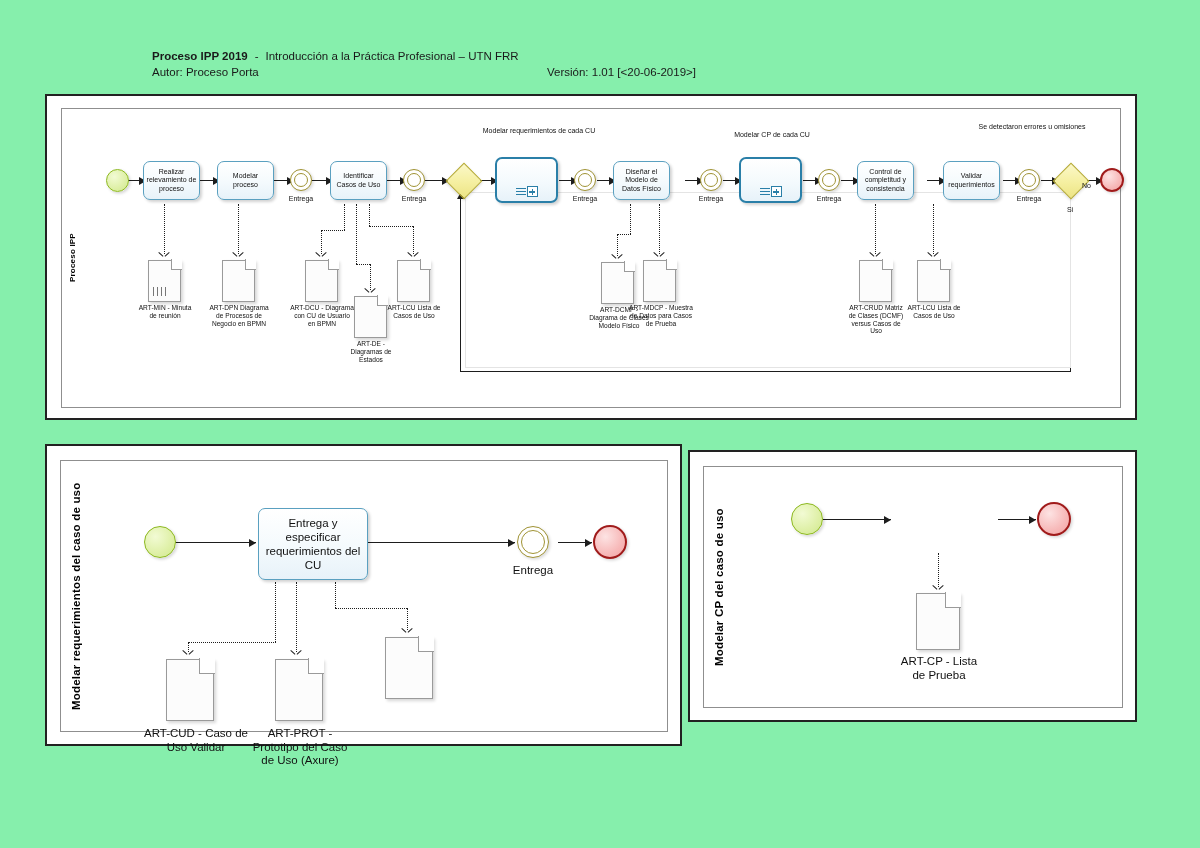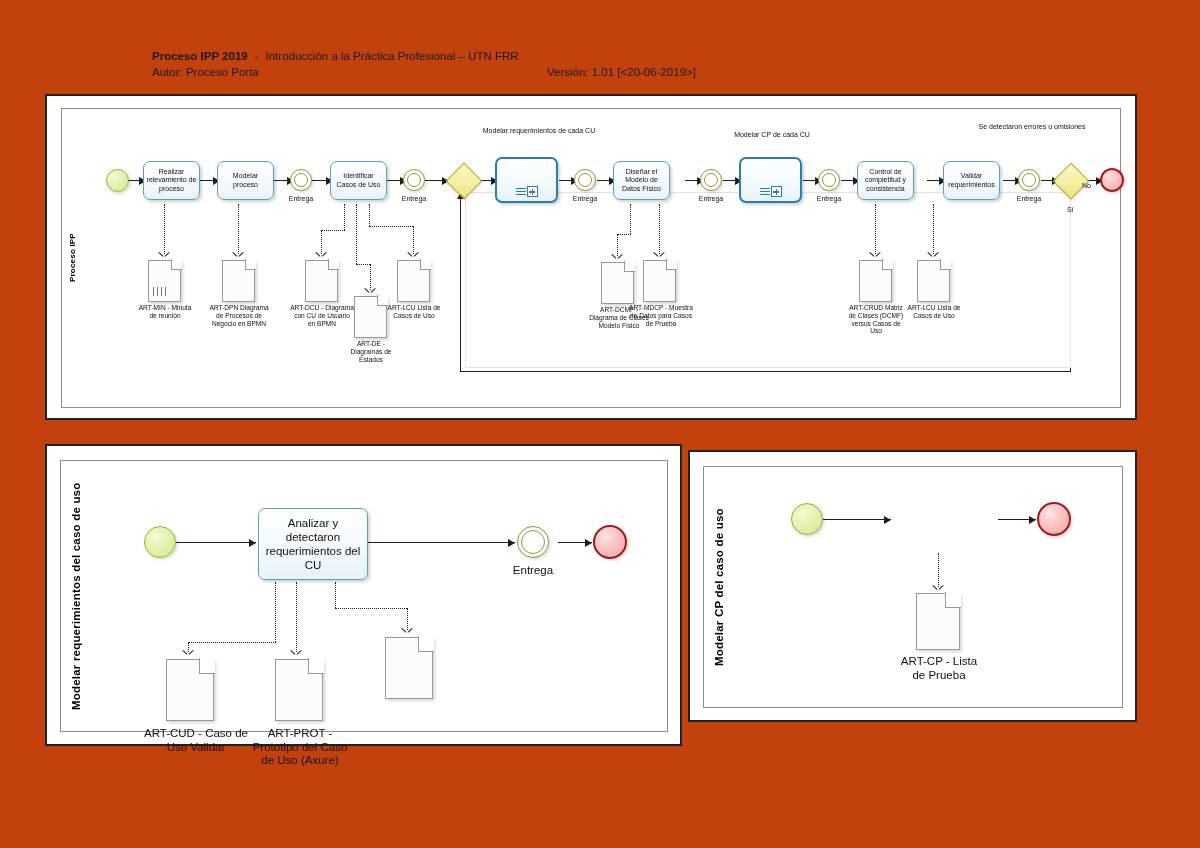--- a/index.html
+++ b/index.html
@@ -2,21 +2,21 @@
 <html lang="es"><head>
 <meta charset="utf-8">
 <title>Proceso IPP 2019 - BPMN</title>
 <style>
   html,body{margin:0;padding:0;background:#ffffff;}
   body{
     width:1200px;height:848px;position:relative;overflow:hidden;
     font-family:"Liberation Sans","DejaVu Sans",sans-serif;
     color:#1a1a1a;
   }
-  .page{position:absolute;left:0;top:0;width:1200px;height:848px;background:#c2410c;}
+  .page{position:absolute;left:0;top:0;width:1200px;height:848px;background:#86efac;}
 
   
   .header{position:absolute;left:152px;top:50px;width:880px;height:34px;}
   .hdr-line1{position:absolute;left:0;top:0;white-space:nowrap;font-size:11.5px;line-height:13px;}
   .hdr-title{font-weight:bold;}
   .hdr-sep{display:inline-block;padding:0 7px;}
   .hdr-sub{font-weight:normal;}
   .hdr-line2{position:absolute;left:0;top:16px;font-size:11.5px;line-height:13px;white-space:nowrap;}
   .hdr-version{position:absolute;left:395px;top:16px;font-size:11.5px;line-height:13px;white-space:nowrap;}
 
@@ -381,21 +381,21 @@
     <div class="ln h" style="left:125px;top:96px;width:84px;"></div>
     <div class="arw r" style="left:202px;top:92.5px;"></div>
     <div class="ln h" style="left:321px;top:96px;width:147px;"></div>
     <div class="arw r" style="left:461px;top:92.5px;"></div>
     <div class="ln h" style="left:511px;top:96px;width:34px;"></div>
     <div class="arw r" style="left:538px;top:92.5px;"></div>
 
     <div class="ev start" style="left:97px;top:80px;width:32px;height:32px;"></div>
 
     <div class="task big" style="left:211px;top:62px;width:110px;height:72px;">
-      <span class="tlabel">Analizar y detectaron requerimientos del CU</span>
+      <span class="tlabel">Entrega y especificar requerimientos del CU</span>
     </div>
 
     <div class="ev inter" style="left:470px;top:80px;width:32px;height:32px;"></div>
     <div class="cap big" style="left:450px;top:118px;width:72px;">Entrega</div>
 
     <div class="ev end" style="left:546px;top:79px;width:34px;height:34px;"></div>
 
     <div class="assoc">
       <div class="seg v" style="left:228px;top:136px;height:60px;"></div>
       <div class="seg h" style="left:141px;top:196px;width:88px;"></div>

